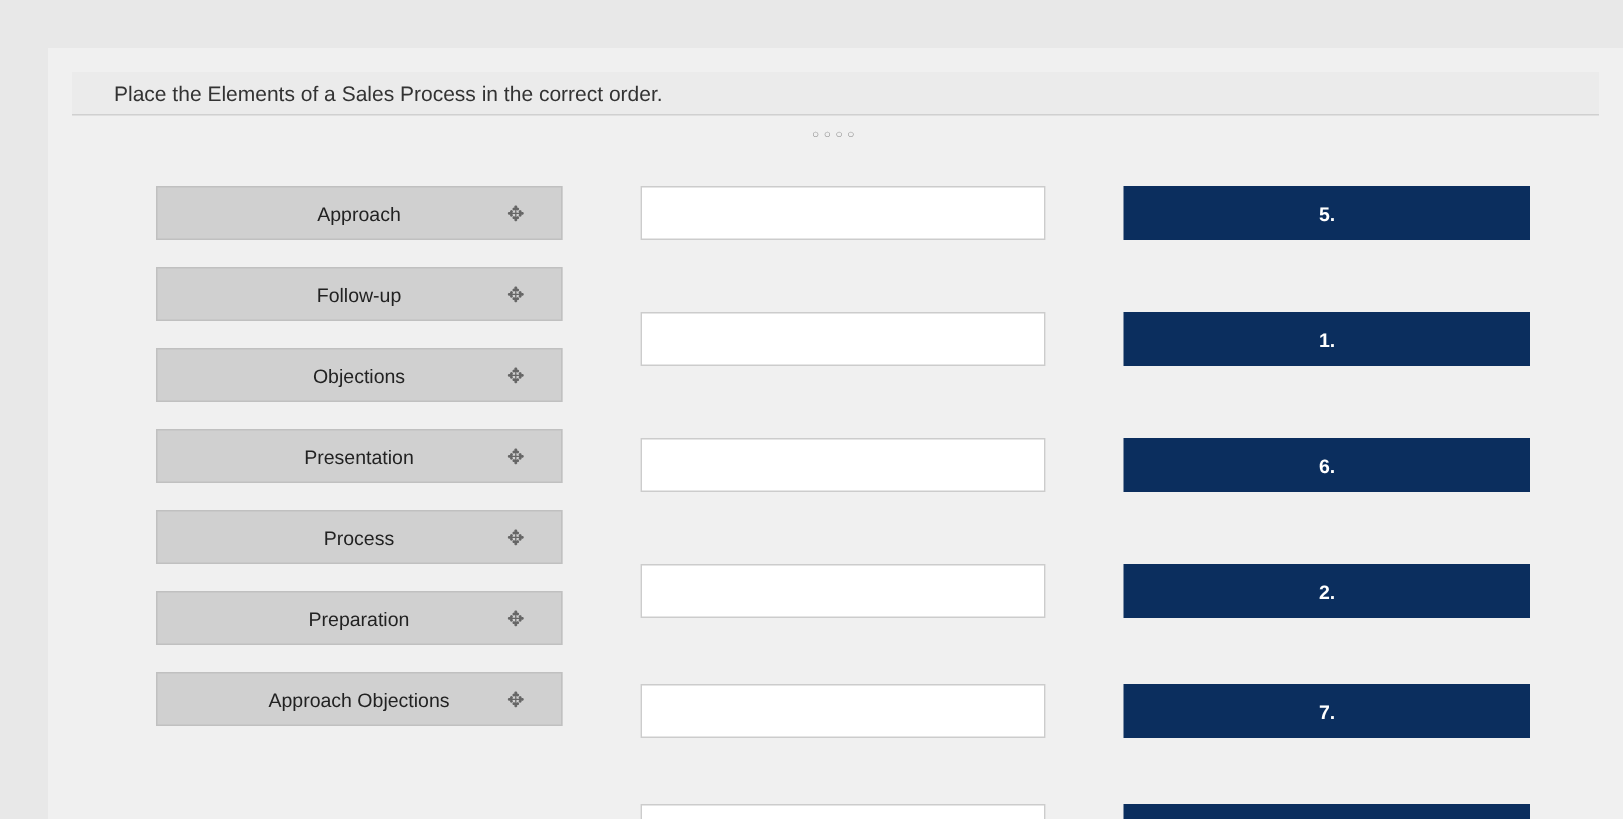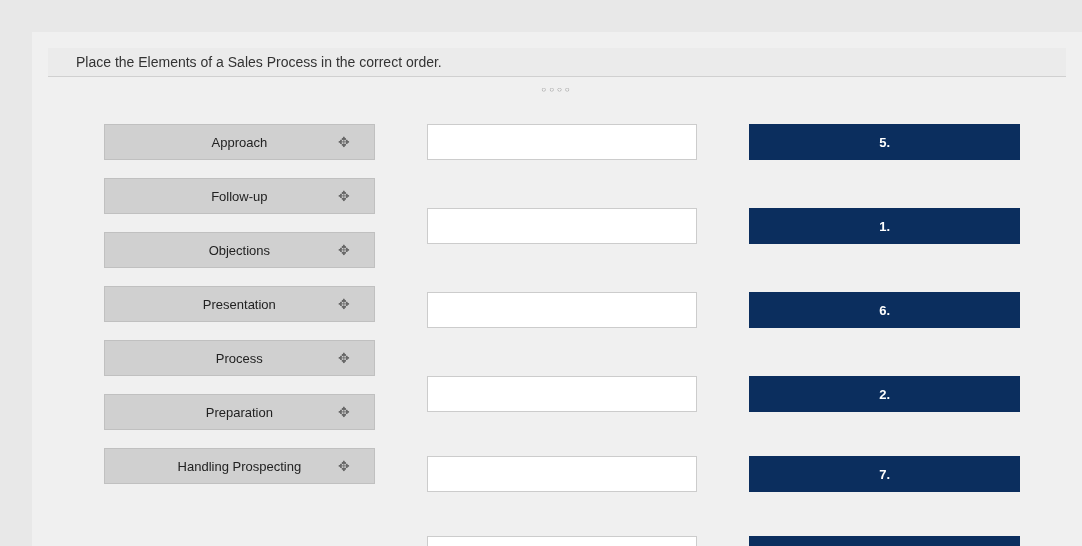--- a/index.html
+++ b/index.html
@@ -132,21 +132,21 @@
       </div>
       <div class="source-item">
         <span>Process</span>
         <span class="drag-handle">✥</span>
       </div>
       <div class="source-item">
         <span>Preparation</span>
         <span class="drag-handle">✥</span>
       </div>
       <div class="source-item">
-        <span>Handling Prospecting</span>
+        <span>Approach Objections</span>
         <span class="drag-handle">✥</span>
       </div>
     </div>
 
     <div class="col col-drop">
       <div class="drop-zone"></div>
       <div class="drop-spacer"></div>
       <div class="drop-zone"></div>
       <div class="drop-spacer"></div>
       <div class="drop-zone"></div>

